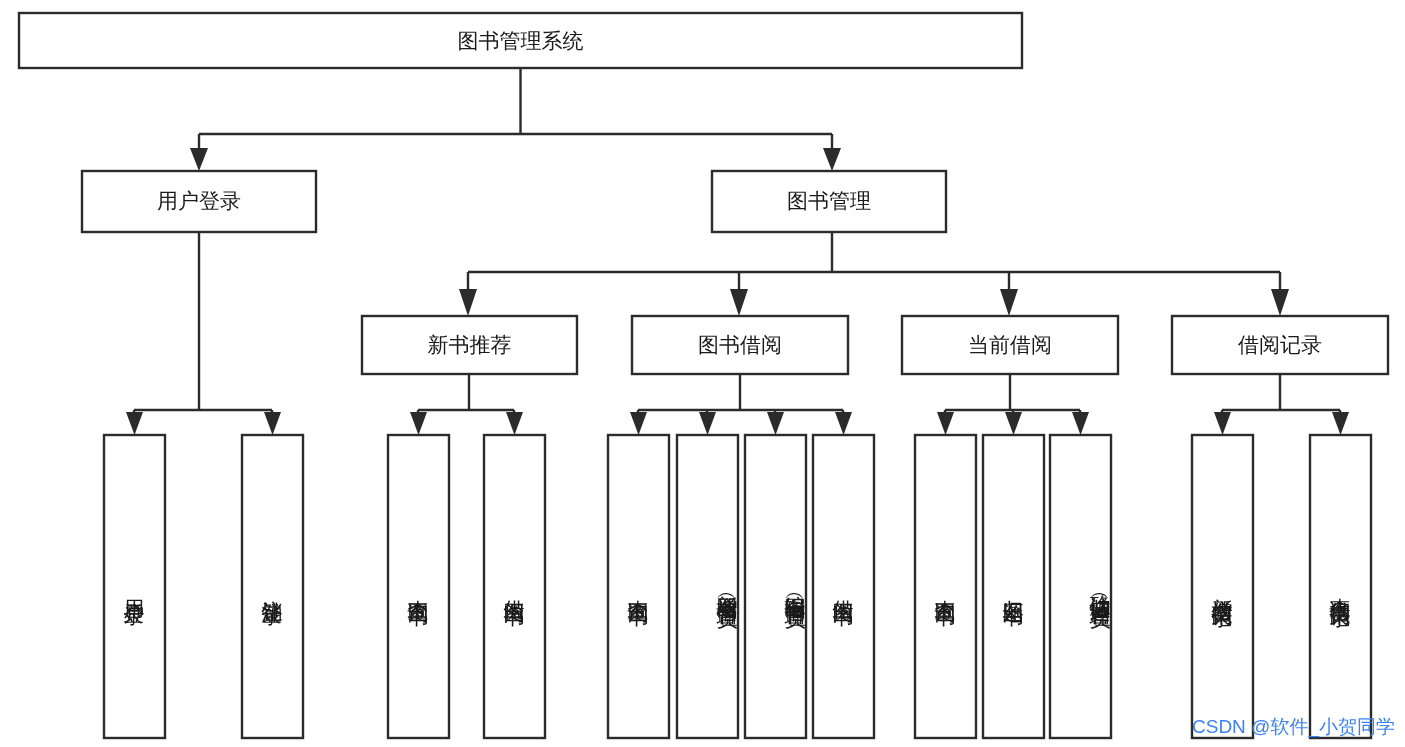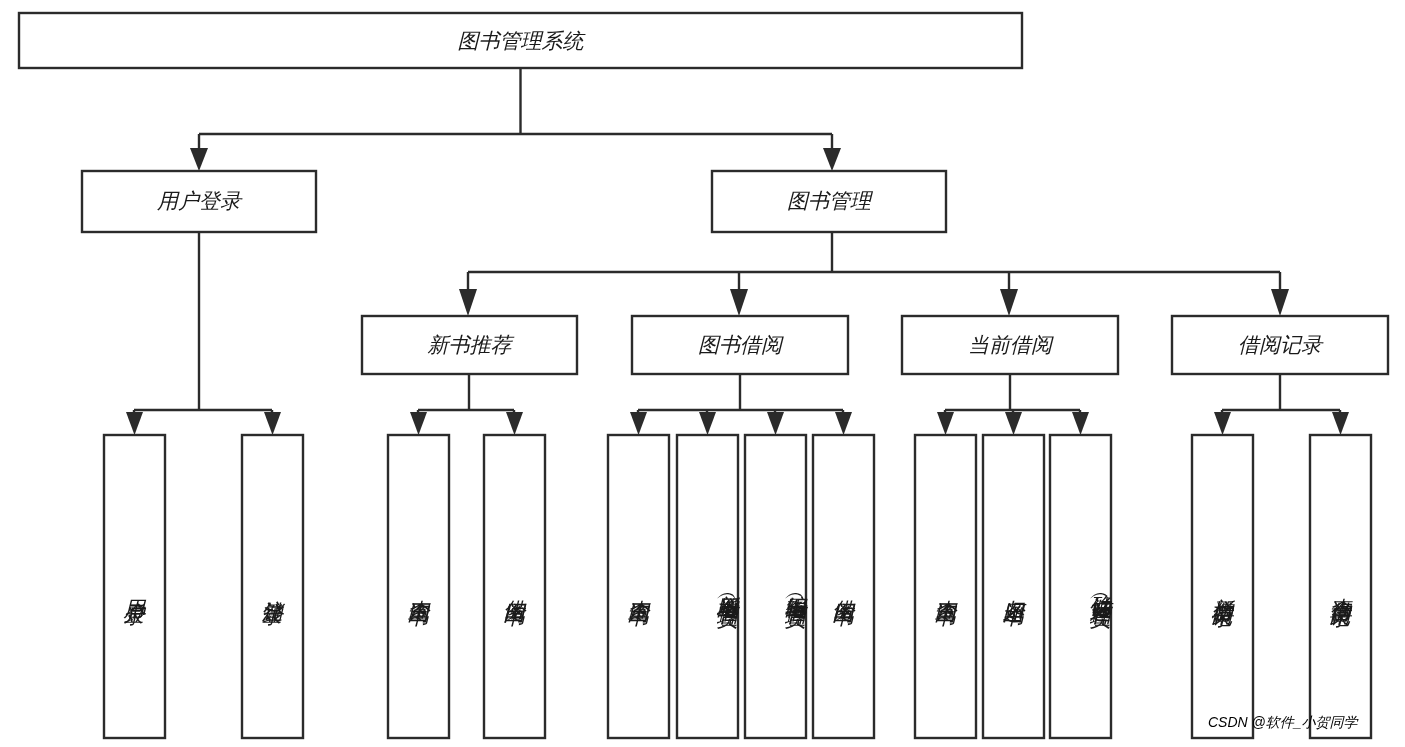--- a/index.html
+++ b/index.html
@@ -11,21 +11,20 @@
     width: 1405px;
     height: 747px;
     font-family: "Liberation Sans", sans-serif;
     overflow: hidden;
   }
   #diagram-root {
     position: relative;
     width: 1405px;
     height: 525px;
     background: #ffffff;
-    font-style: italic;
   }
   svg#flow-svg {
     position: absolute;
     left: 0;
     top: 0;
     width: 1405px;
     height: 747px;
     display: block;
   }
   .node-box {
@@ -63,25 +62,24 @@
     display: flex;
     align-items: center;
     justify-content: center;
     text-align: center;
     pointer-events: none;
     user-select: none;
   }
   .watermark {
     position: absolute;
     font-family: "Liberation Sans", sans-serif;
-    font-size: 14px;
-    color: #000000;
+    font-size: 19px;
+    color: #3b82f6;
     white-space: nowrap;
     user-select: none;
-    padding-left: 16px;
   }
 </style>
 </head>
 <body>
 
 <div id="diagram-root">
 
   <svg id="flow-svg" viewBox="0 0 1405 747">
 
     <g>

